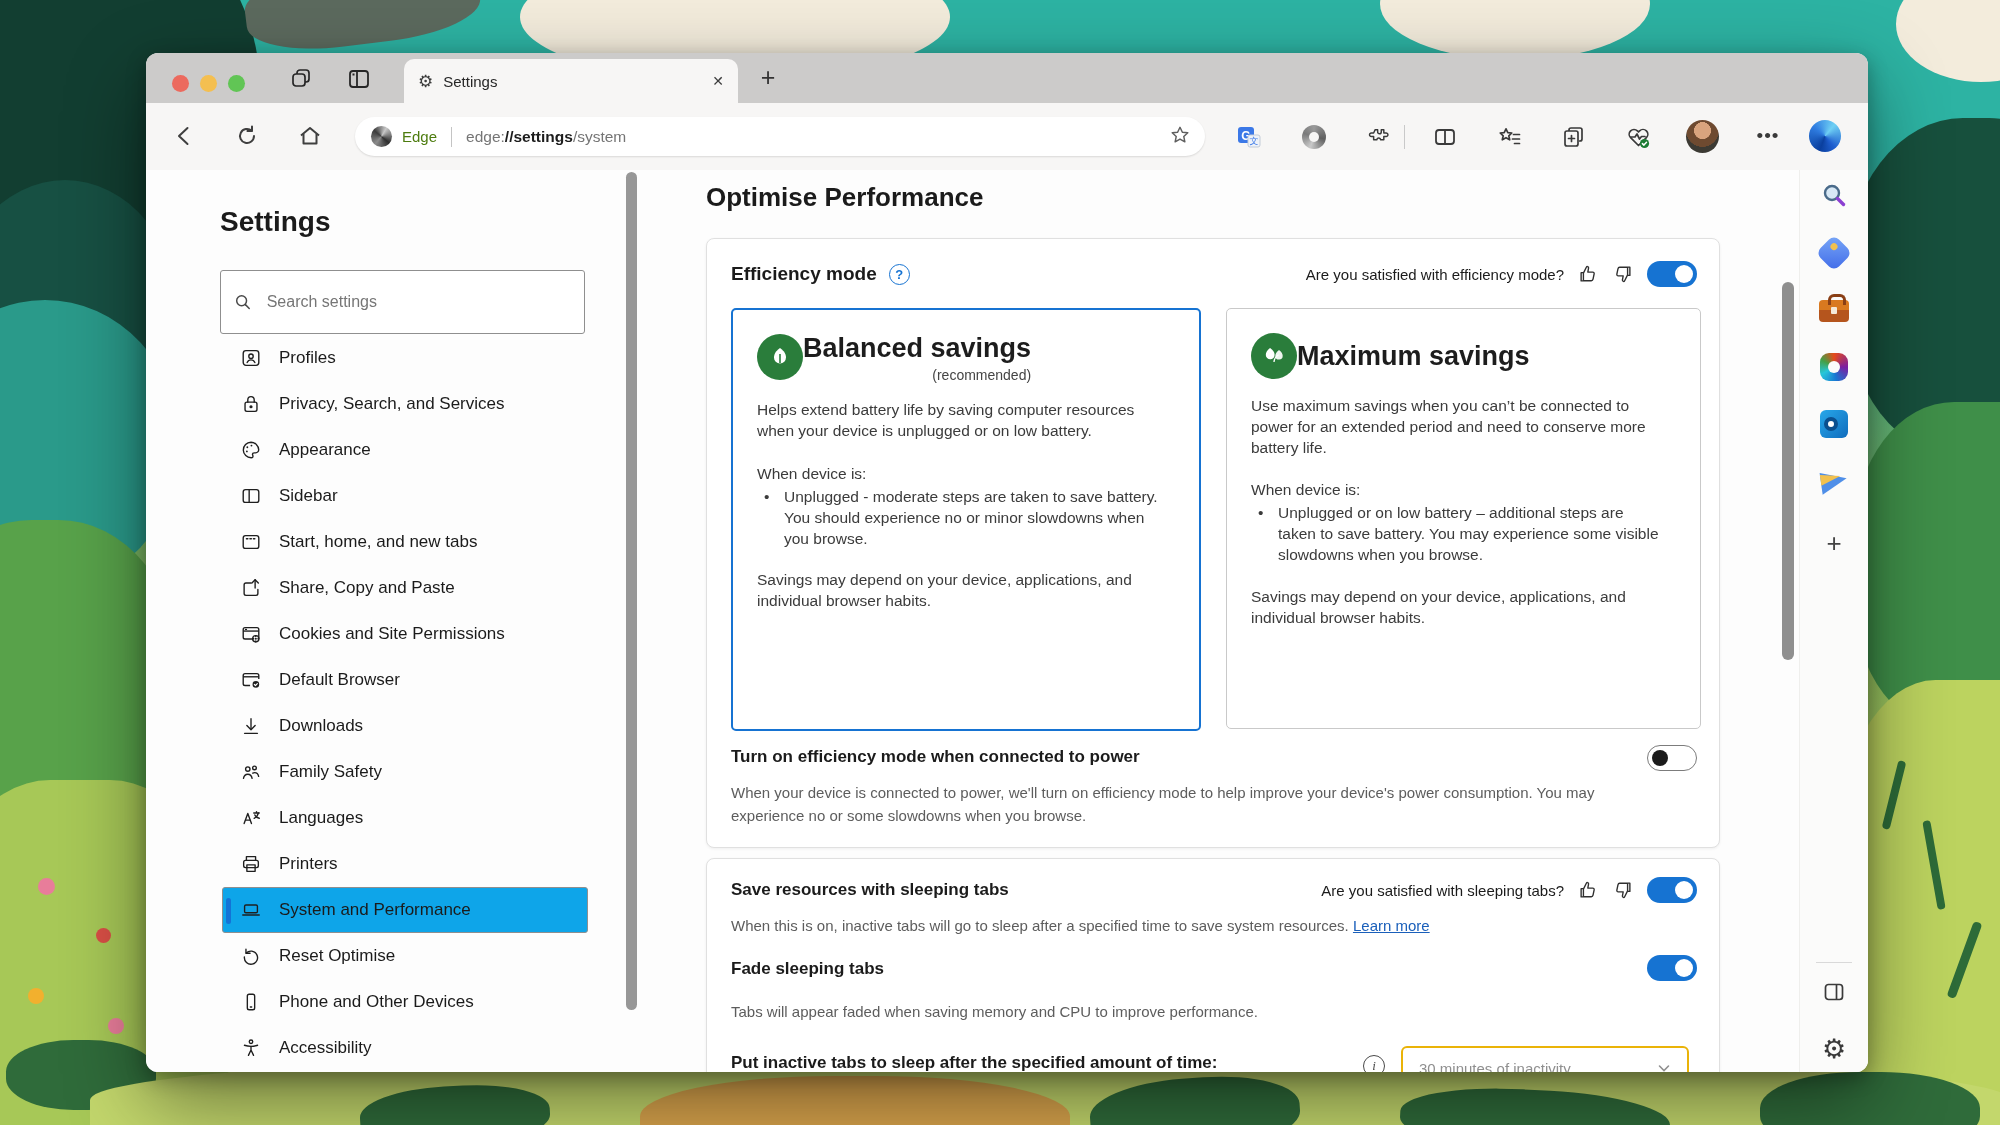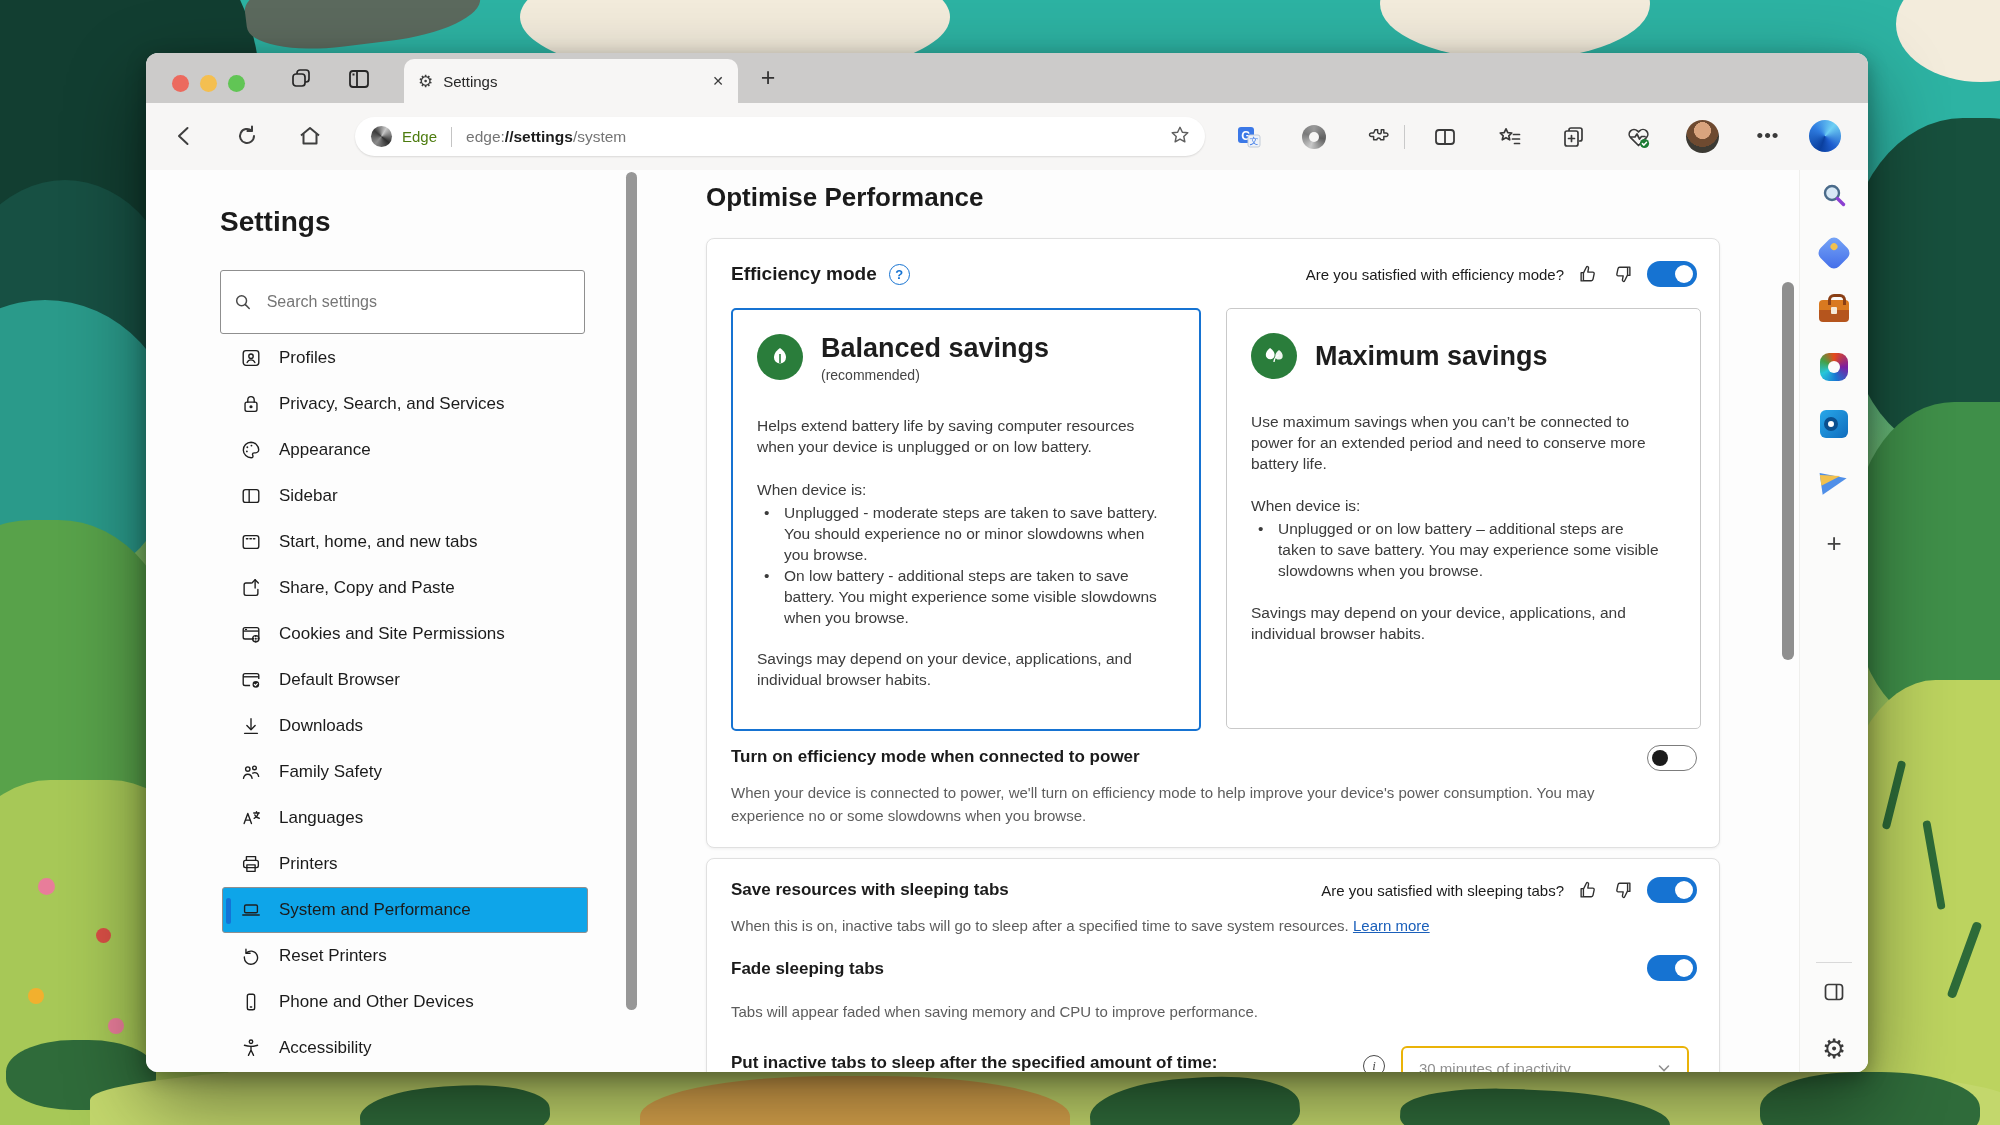--- a/index.html
+++ b/index.html
@@ -90,21 +90,21 @@
   .thumb{width:22px;height:22px;color:#2f2f2f;}
   .toggle{width:50px;height:26px;border-radius:13px;position:relative;flex:0 0 auto;}
   .toggle.on{background:#1673d2;}
   .toggle.on::after{content:"";position:absolute;right:4px;top:4px;width:18px;height:18px;border-radius:50%;background:#fff;}
   .toggle.off{background:#fff;border:1px solid #7c7c7c;box-sizing:border-box;}
   .toggle.off::after{content:"";position:absolute;left:4px;top:4px;width:16px;height:16px;border-radius:50%;background:#1b1b1b;}
 
   .opt{position:absolute;top:69px;border-radius:5px;box-sizing:border-box;padding:24px 28px 20px 24px;}
   .opt.balanced{left:24px;width:470px;height:423px;border:2.5px solid #1673d2;}
   .opt.maximum{left:519px;width:475px;height:421px;border:1px solid #c9c9c9;}
-  .opt-head{display:flex;gap:18px;margin-bottom:32px;}
+  .opt-head{display:flex;margin-bottom:16px;text-align:right;}
   .leaf-circle{width:46px;height:46px;border-radius:50%;background:#2a7d3b;flex:0 0 auto;
                display:flex;align-items:center;justify-content:center;}
   .opt-title{font-size:27px;font-weight:700;color:#1d1d1d;line-height:1.05;}
   .opt-badge{font-size:14px;color:#454545;margin-top:5px;}
   .opt-body{font-size:15.5px;line-height:1.36;color:#3b3b3b;width:404px;}
   .opt-body p{margin:0;}
   .opt-body .intro{margin-bottom:21px;}
   .blist{margin:2px 0 0;padding:0;list-style:none;}
   .blist li{position:relative;padding-left:27px;}
   .blist li::before{content:"•";position:absolute;left:7px;}
@@ -411,21 +411,21 @@
             <rect x="5" y="6.5" width="14" height="8.5" rx="1.5"></rect>
             <path d="M3 17.5h18" stroke-linecap="round"></path>
           </svg>
         <span>System and Performance</span>
       </div>
       <div class="nav-item">
         <svg class="nico" viewBox="0 0 24 24" fill="none" stroke="#1f1f1f" stroke-width="1.5" stroke-linecap="round" stroke-linejoin="round">
             <path d="M6.5 4.5V9H11"></path>
             <path d="M6.8 8.8A7.2 7.2 0 1 1 4.8 13"></path>
           </svg>
-        <span>Reset Printers</span>
+        <span>Reset Optimise</span>
       </div>
       <div class="nav-item">
         <svg class="nico" viewBox="0 0 24 24" fill="none" stroke="#1f1f1f" stroke-width="1.5" stroke-linecap="round" stroke-linejoin="round">
             <rect x="8" y="3.5" width="8" height="17" rx="2"></rect>
             <path d="M11.3 17.5h1.4"></path>
           </svg>
         <span>Phone and Other Devices</span>
       </div>
       <div class="nav-item">
         <svg class="nico" viewBox="0 0 24 24" fill="none" stroke="#1f1f1f" stroke-width="1.5" stroke-linecap="round" stroke-linejoin="round">
@@ -469,21 +469,20 @@
           <div>
             <div class="opt-title">Balanced savings</div>
             <div class="opt-badge">(recommended)</div>
           </div>
         </div>
         <div class="opt-body">
           <p class="intro">Helps extend battery life by saving computer resources when your device is unplugged or on low battery.</p>
           <p>When device is:</p>
           <ul class="blist">
             <li>Unplugged - moderate steps are taken to save battery. You should experience no or minor slowdowns when you browse.</li>
-            <li>On low battery - additional steps are taken to save battery. You might experience some visible slowdowns when you browse.</li>
           </ul>
           <p class="footer">Savings may depend on your device, applications, and individual browser habits.</p>
         </div>
       </div>
 
       <div class="opt maximum">
         <div class="opt-head" style="align-items:center;">
           <div class="leaf-circle">
             <svg width="28" height="28" viewBox="0 0 28 28">
                 <path d="M10 6c3.5 2.2 4.6 4.6 4.6 6.8A4.4 4.4 0 0 1 5.8 13C5.8 10.8 7 8.2 10 6z" fill="#fff"></path>

